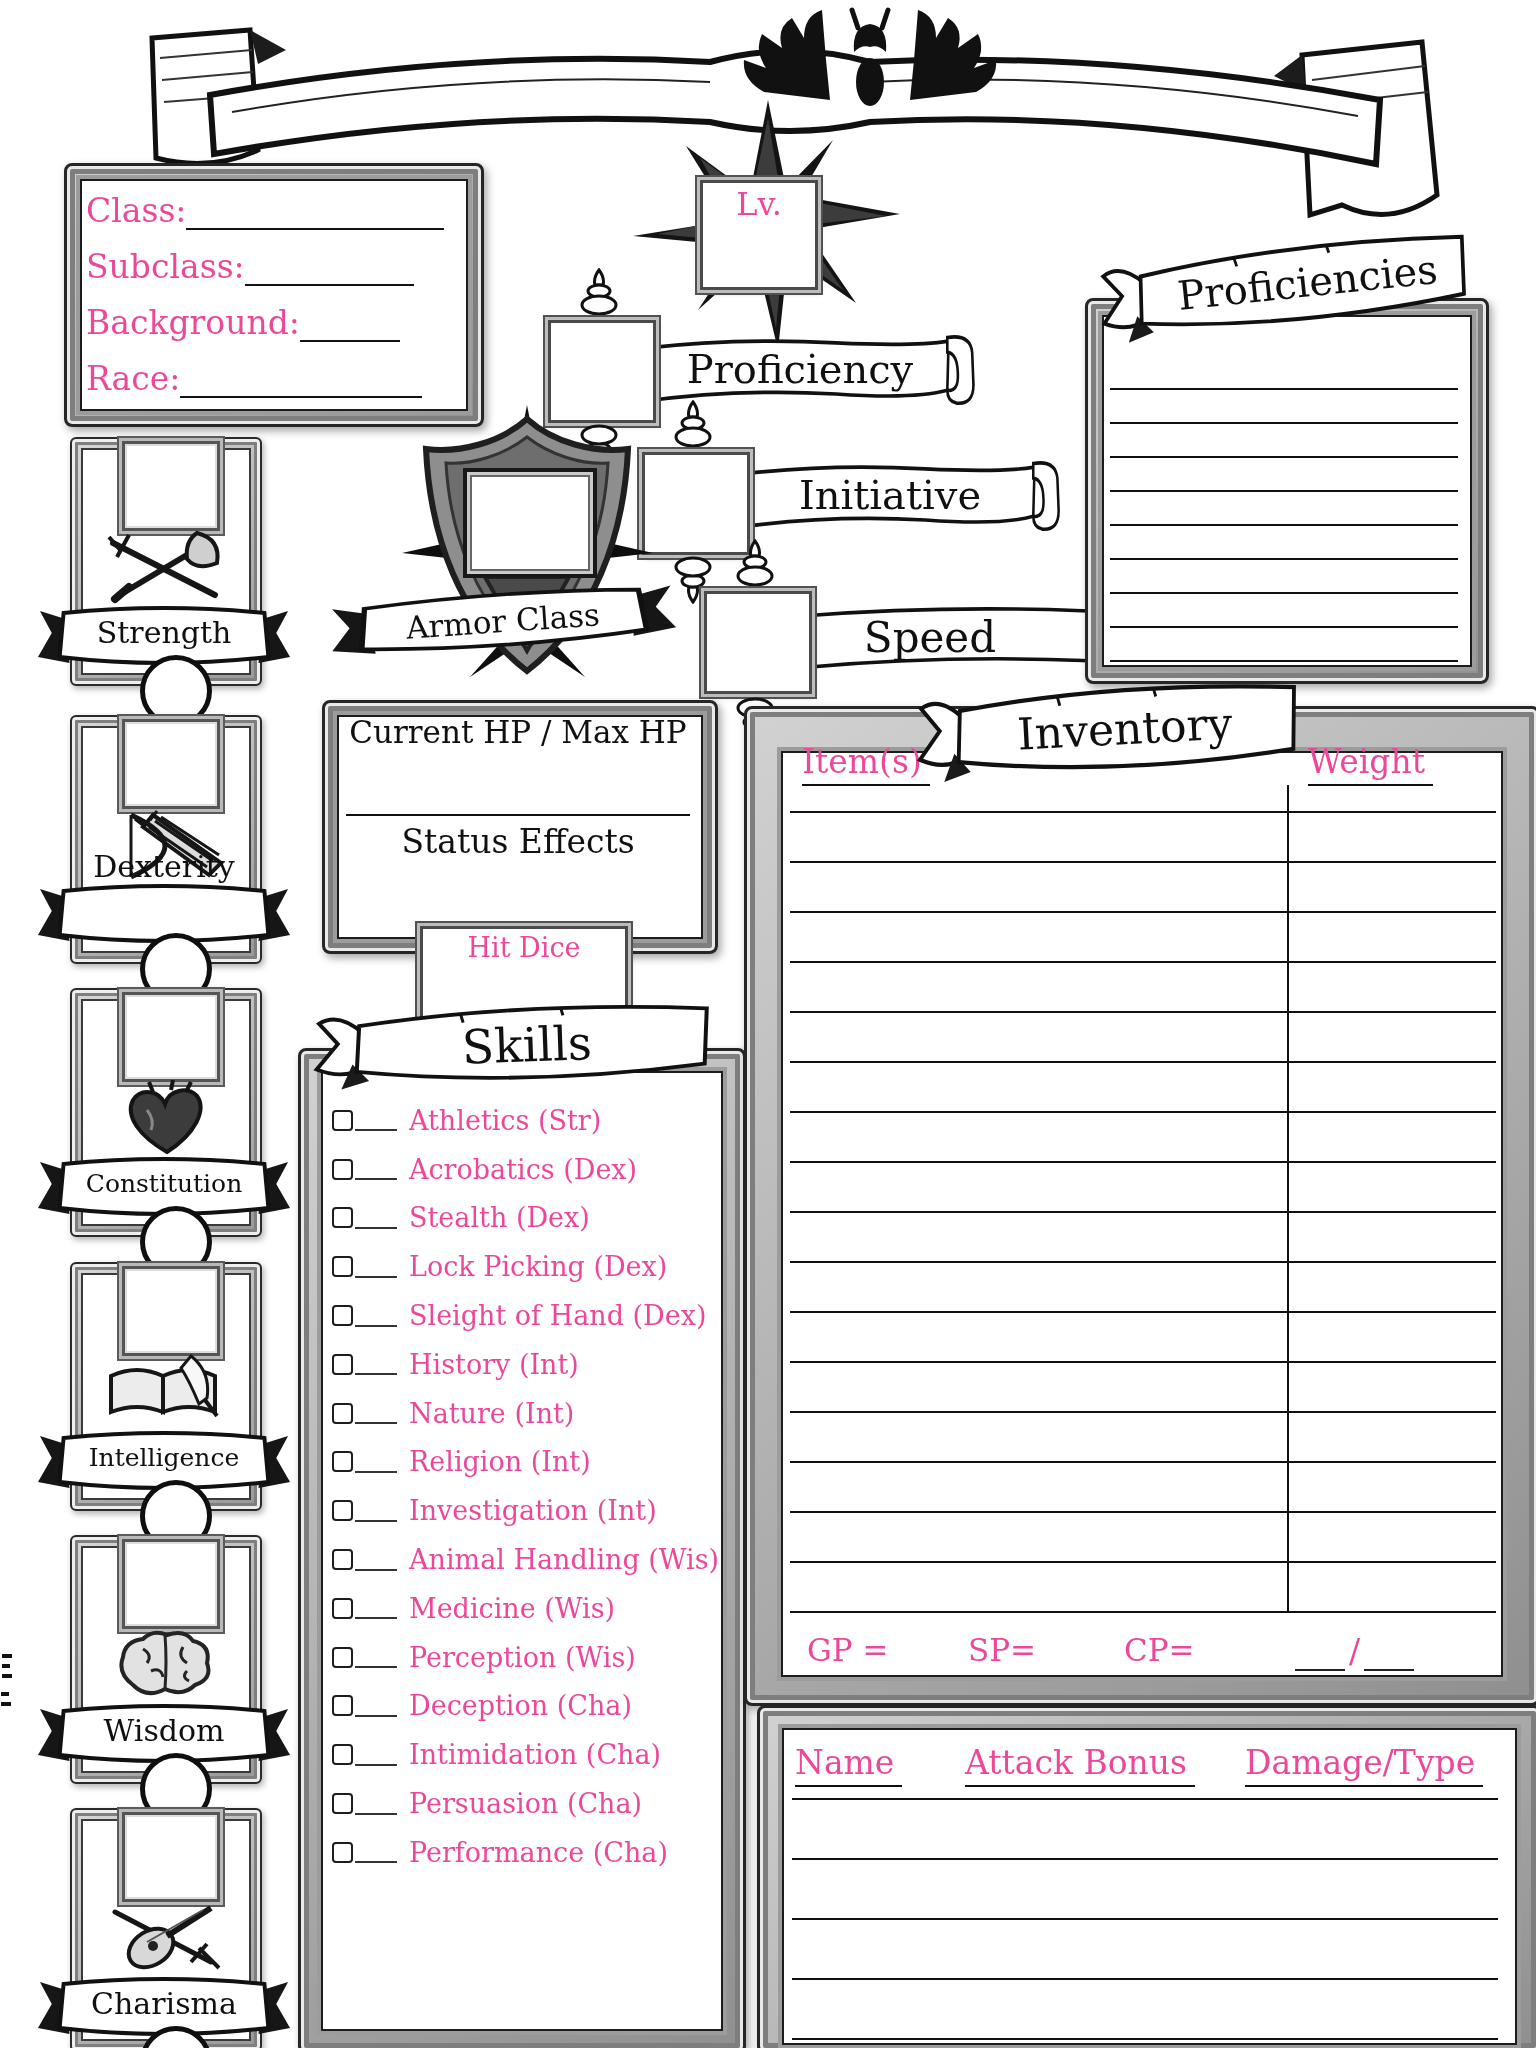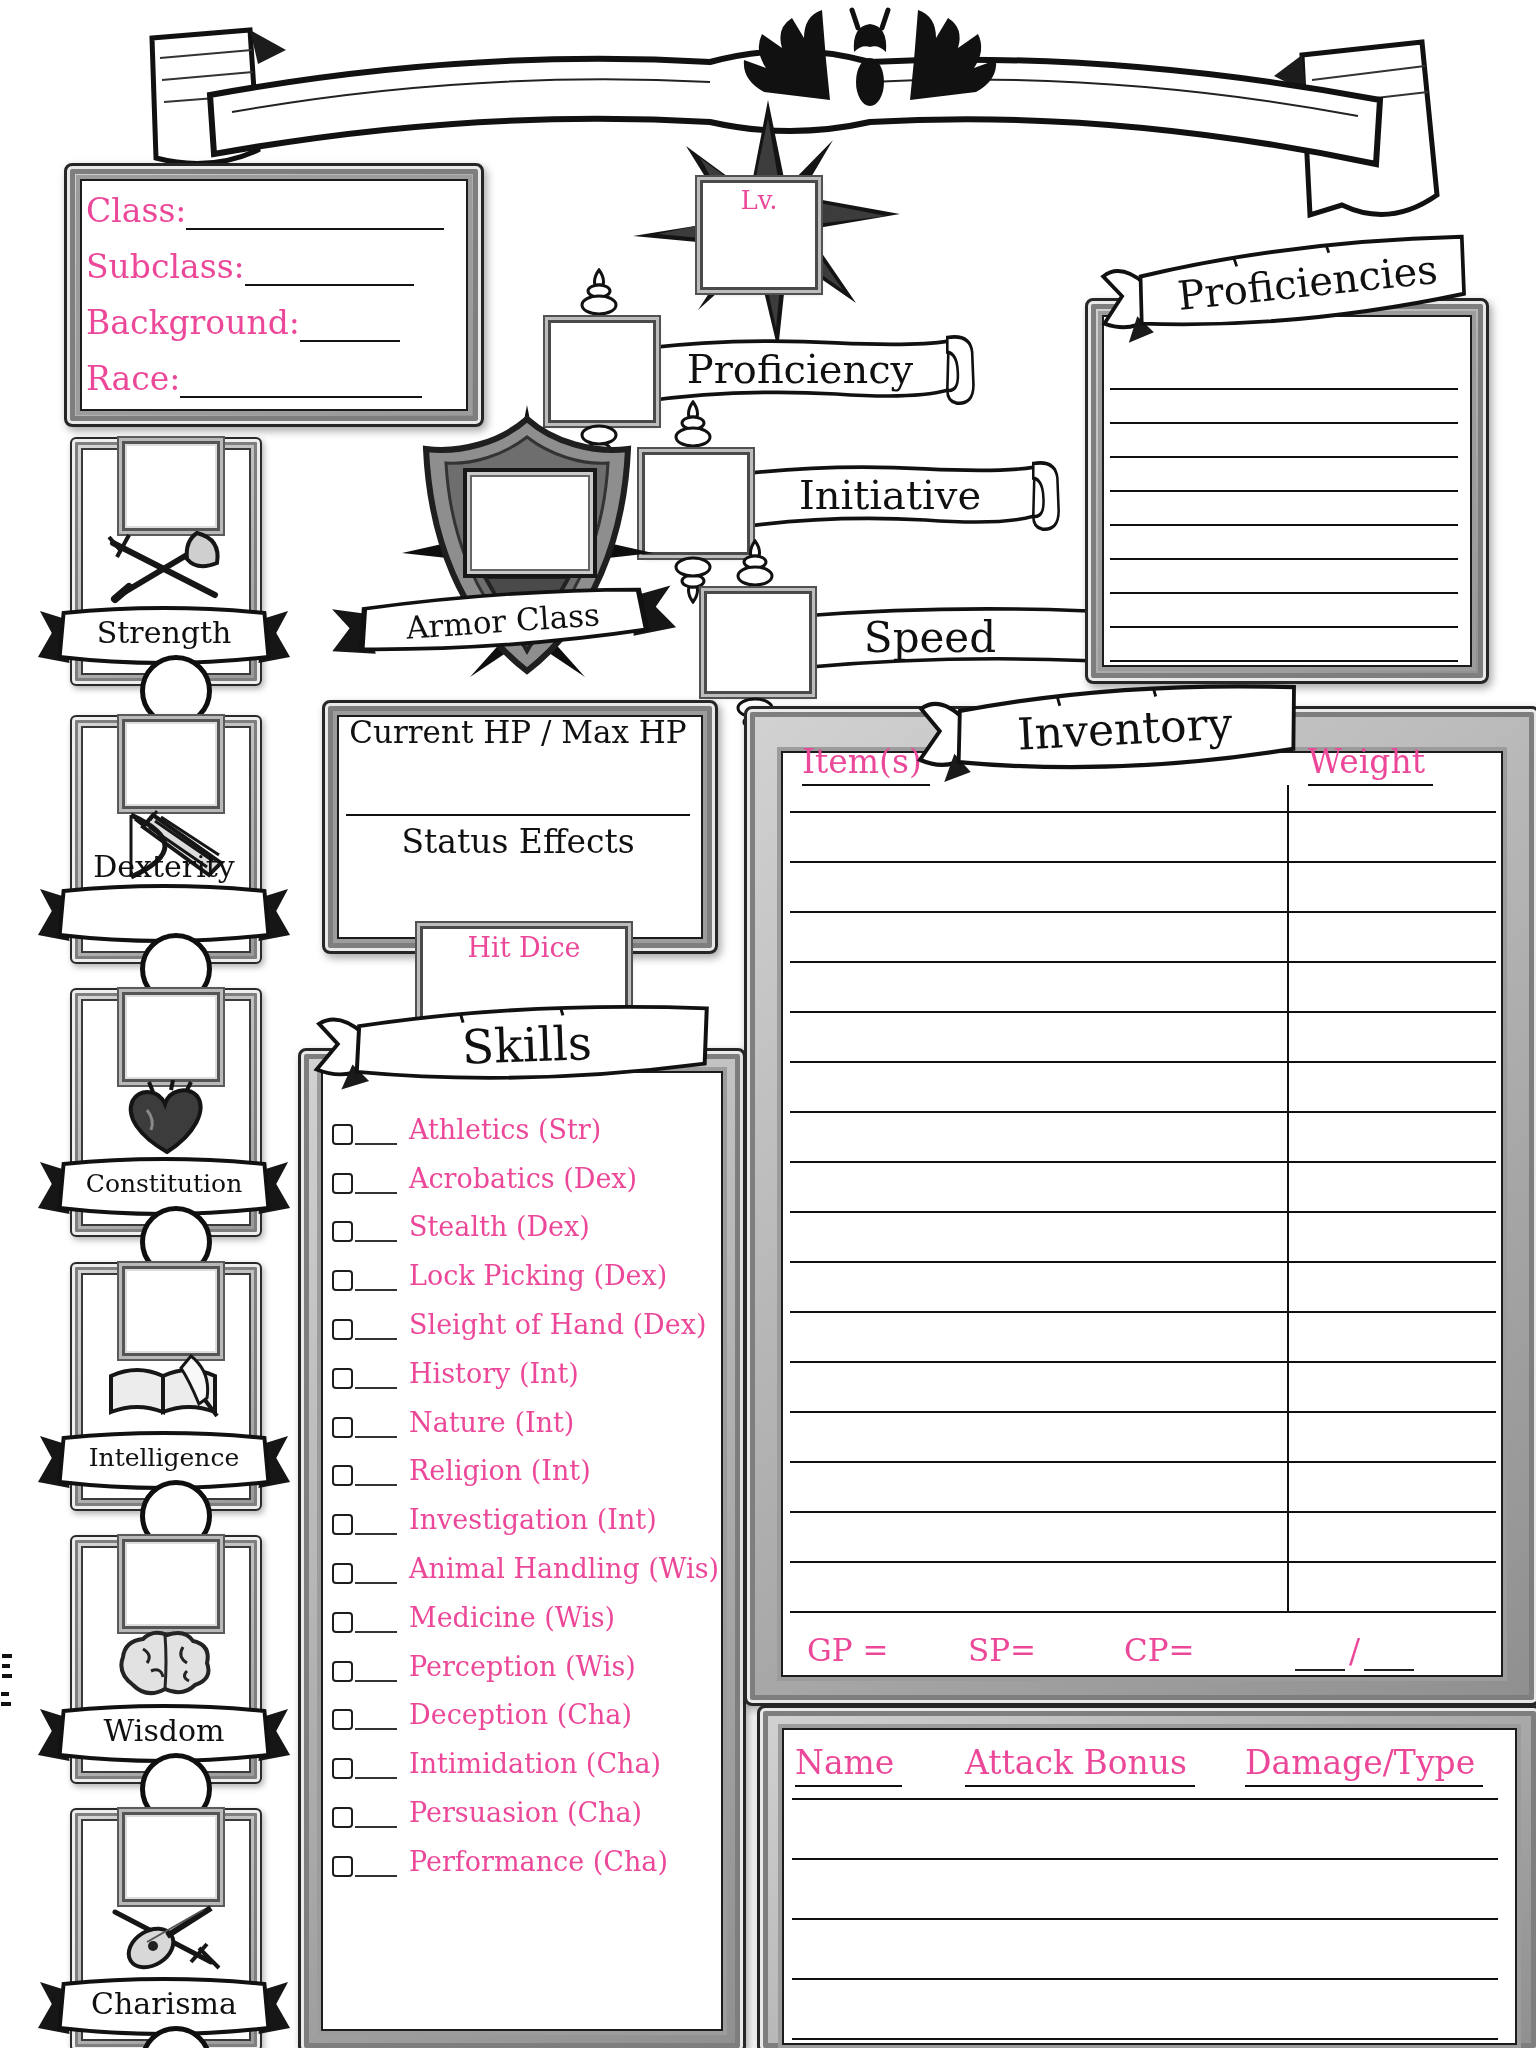--- a/index.html
+++ b/index.html
@@ -23,21 +23,21 @@
 
   .hline{position:absolute;border-top:2px solid #101010;}
   .vline{position:absolute;border-left:2px solid #101010;}
   .ruled-inv{background:repeating-linear-gradient(to bottom,transparent 0,transparent 48px,#101010 48px,#101010 50px);}
   .ruled-prof{background:repeating-linear-gradient(to bottom,transparent 0,transparent 32px,#101010 32px,#101010 34px);}
   .ruled-atk{background:repeating-linear-gradient(to bottom,transparent 0,transparent 58px,#101010 58px,#101010 60px);}
 
   .info-row{display:flex;align-items:center;height:56px;font-size:33px;}
   .fill-line{flex:1;border-bottom:2px solid #141414;height:38px;}
 
-  .skill-row{display:flex;align-items:flex-end;height:48.8px;}
+  .skill-row{display:flex;align-items:center;height:48.8px;}
   .skill-check{width:17px;height:17px;border:2.5px solid #1d1d1d;border-radius:4px;background:#fff;flex:0 0 auto;}
   .skill-blank{width:42px;border-bottom:2.5px solid #333;height:20px;margin-left:2px;flex:0 0 auto;}
   .skill-label{font-size:27px;margin-left:12px;white-space:nowrap;}
 
   .banner-text{position:absolute;text-align:center;color:#101010;}
   .hdr-underline{border-bottom:2px solid #101010;padding:0 8px 3px 0;display:inline-block;}
 </style>
 </head>
 <body>
 
@@ -106,21 +106,21 @@
       <span class="label">Race:</span>
       <span class="fill-line" style="margin-right:36px"></span>
     </div>
   </div>
 
   <svg class="abs" style="left:628px;top:98px" width="280" height="255" viewBox="0 0 280 255">
     <polygon points="140,2 158,90 205,42 172,98 272,116 178,132 228,205 160,158 150,252 128,160 70,212 112,148 5,138 104,122 58,48 122,95" fill="#141414"></polygon>
     <polygon points="140,20 152,92 166,100 258,118 170,128 215,192 156,150 148,230 132,156 84,196 116,144 30,136 106,120 72,60 124,98" fill="#3c3c3c"></polygon>
   </svg>
   <div class="abs stat-square" style="left:700px;top:180px;width:112px;height:104px">
-    <div class="label" style="text-align:center;font-size:26px;margin-top:2px">Lv.</div>
+    <div class="label" style="text-align:center;font-size:32px;margin-top:2px">Lv.</div>
   </div>
 
   <svg class="abs" style="left:577px;top:268px" width="44" height="52" viewBox="0 0 44 52">
       <use href="#finial-up"></use>
     </svg>
   <div class="abs" style="left:640px;top:332px;width:340px;height:82px">
     <svg width="340" height="82" viewBox="0 0 520 90" preserveAspectRatio="none">
         <use href="#scrollband"></use>
       </svg>
     <div class="banner-text label" style="left:10px;top:14px;width:300px;font-size:40px">Proficiency</div>

